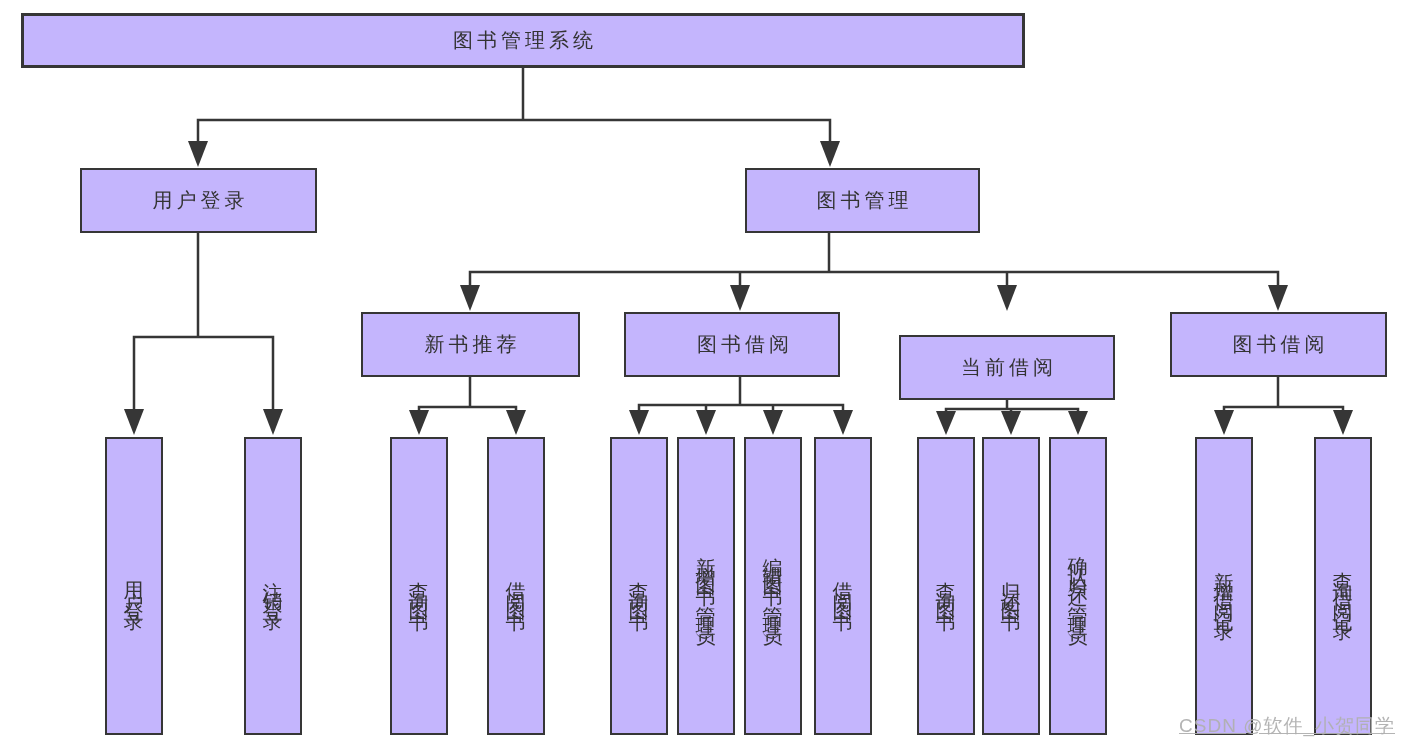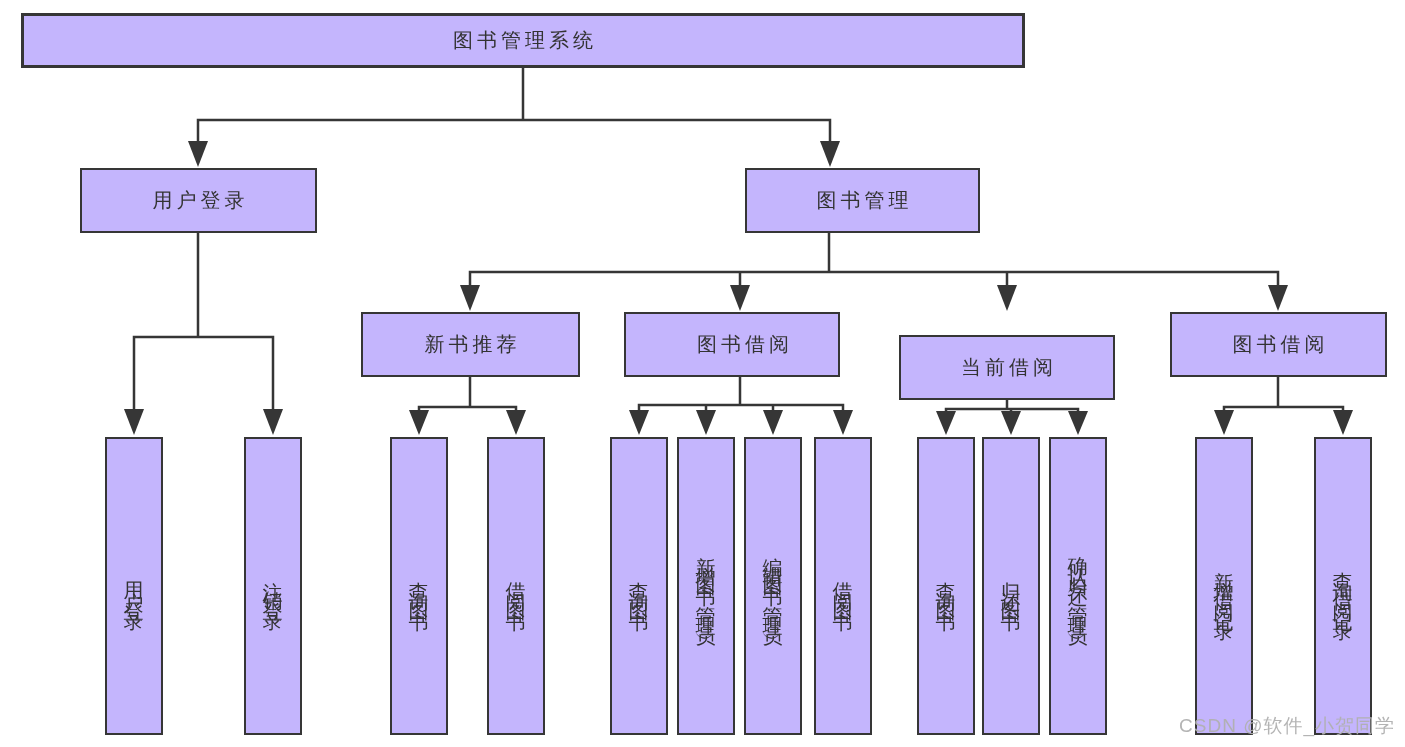--- a/index.html
+++ b/index.html
@@ -73,20 +73,21 @@
   #lf-query-record    { left: 1314px; }
   #watermark {
     position: absolute;
     right: 10px;
     top: 713px;
     font-size: 19px;
     letter-spacing: 1px;
     color: rgba(176, 176, 176, 0.95);
     white-space: nowrap;
     z-index: 5;
+    text-decoration: underline;
   }
 </style>
 </head>
 <body>
 
 <div id="canvas">
 
   <svg id="connectors" viewBox="0 0 1405 747" xmlns="http://www.w3.org/2000/svg">
     <g stroke="#363636" stroke-width="2.5" fill="none" stroke-linecap="square">
       <path d="M523 68 V120 M198 120 H830 M198 120 V158 M830 120 V158"></path>

